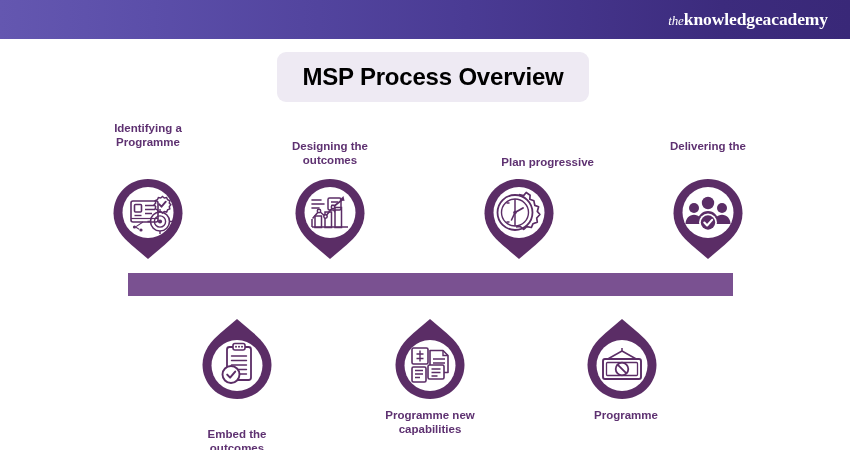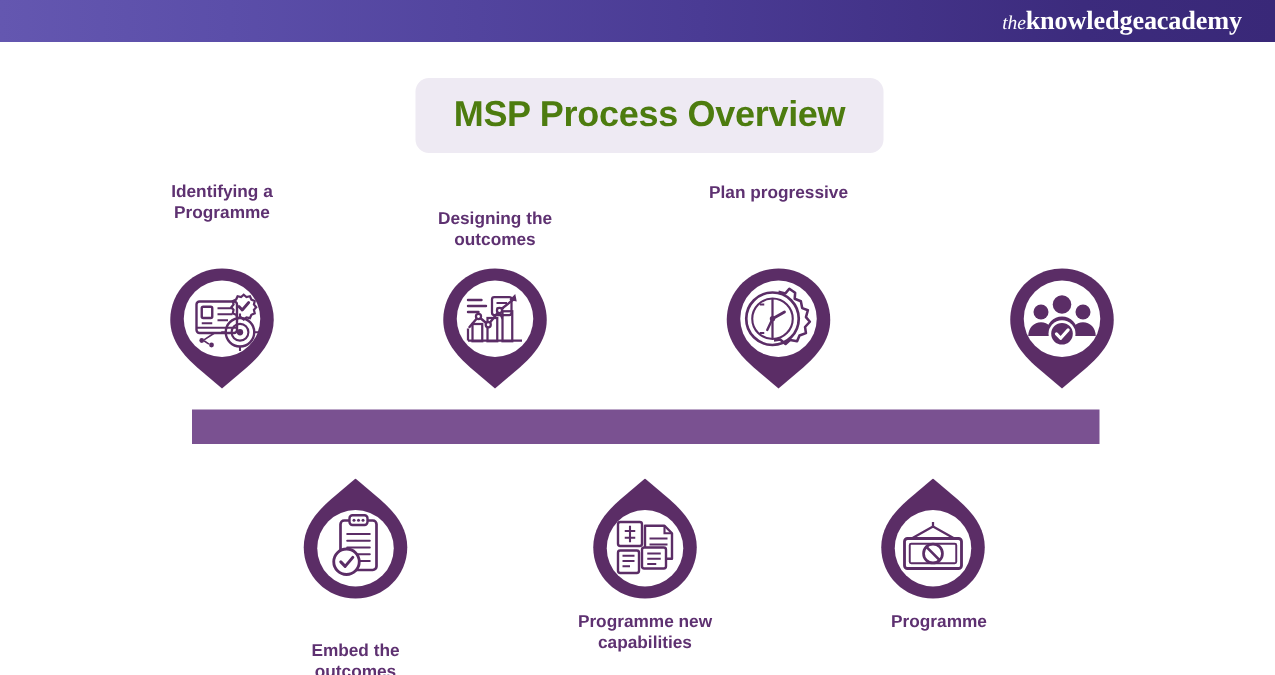--- a/index.html
+++ b/index.html
@@ -14,21 +14,21 @@
     overflow: hidden;
     position: relative;
   }
 
   
   .header {
     position: absolute;
     left: 0;
     top: 0;
     width: 850px;
-    height: 28px;
+    height: 39px;
     background: linear-gradient(90deg, #6457b0 0%, #5b4ea9 18%, #4a3b94 55%, #3c2b7d 85%, #392878 100%);
     display: flex;
     align-items: center;
     justify-content: flex-end;
     box-sizing: border-box;
     padding-right: 22px;
   }
   .logo {
     color: #ffffff;
     font-family: "Liberation Serif", serif;
@@ -54,21 +54,21 @@
     top: 52px;
     width: 312px;
     height: 50px;
     background: #eeeaf3;
     border-radius: 9px;
     display: flex;
     align-items: center;
     justify-content: center;
   }
   .title-text {
-    color: #4d7c0f;
+    color: #000000;
     font-size: 24px;
     font-weight: 700;
     letter-spacing: -0.2px;
     white-space: nowrap;
   }
 
   
   .connector-bar {
     position: absolute;
     left: 128px;
@@ -122,24 +122,25 @@
 </div>
 
 <div class="step-label" style="left:73px; top:121px;">
   <div>Identifying a</div>
   <div>Programme</div>
 </div>
 <div class="step-label" style="left:255px; top:139px;">
   <div>Designing the</div>
   <div>outcomes</div>
 </div>
-<div class="step-label" style="left:444px; top:122px;">
+<div class="step-label" style="left:444px; top:155px;text-align:right;">
   <div>Plan progressive</div>
 </div>
 <div class="step-label" style="left:633px; top:139px;">
+  <div>Delivering the</div>
 </div>
 
 <div class="pin-top" style="left:110px; top:177px;">
   <svg viewBox="0 0 76 84" xmlns="http://www.w3.org/2000/svg">
     <path d="M38 2 C18.8 2 3.5 17.2 3.5 36.2 C3.5 50.5 13 60.5 21.5 68 L38 82 L54.5 68 C63 60.5 72.5 50.5 72.5 36.2 C72.5 17.2 57.2 2 38 2 Z" fill="#5b2d66"></path>
     <circle cx="38" cy="35.5" r="25.5" fill="#ffffff"></circle>
     <g fill="none" stroke="#5b2d66" stroke-width="1.6">
       <rect x="21" y="24" width="27" height="21" rx="2"></rect>
       <rect x="24.5" y="27.5" width="7" height="7.5" rx="1"></rect>
       <path d="M24.5 38.5 h7" stroke-width="1.4"></path>

